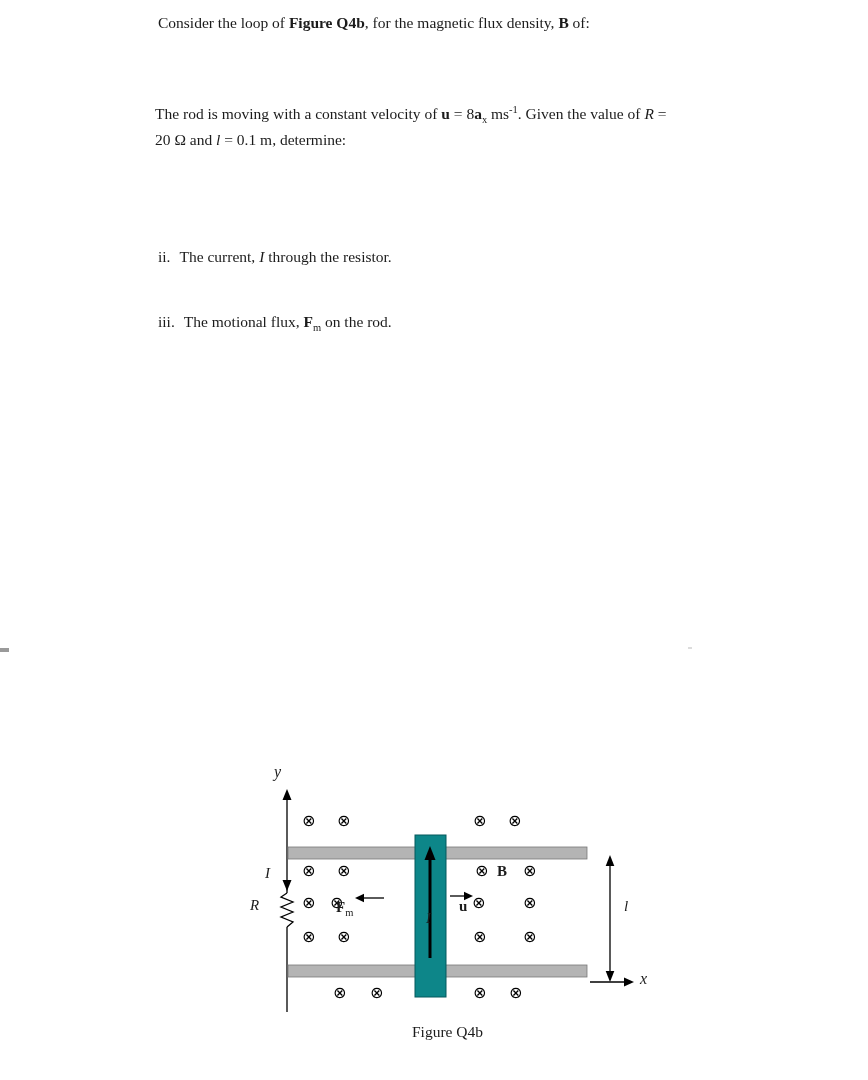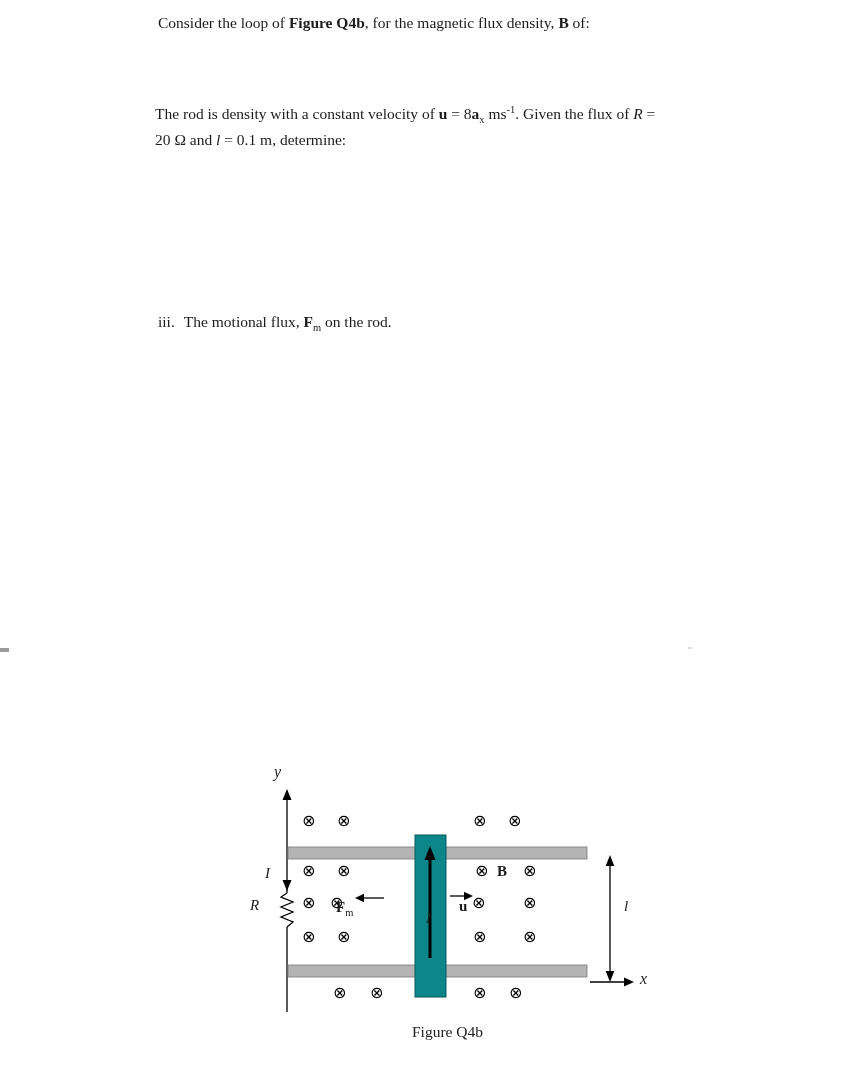--- a/index.html
+++ b/index.html
@@ -29,28 +29,31 @@
   <div class="abs" style="left:158px;top:14px;width:640px">
     <span>Consider the loop of </span><b>Figure Q4b</b><span>, for the magnetic flux density, </span><b>B</b><span> of:</span>
   </div>
 
   <div class="abs" style="left:0;top:51px;width:868px;text-align:right">
     <b>B</b><span> = - 0.5</span><b>a</b><sub>z</sub><span> (T)</span>
   </div>
 
   <div class="abs para" style="left:155px;top:101px;width:650px">
     <div>
-      <span>The rod is density with a constant velocity of </span><b>u</b><span> = 8</span><b>a</b><sub>x</sub><span> ms</span><sup>-1</sup><span>. Given the flux of </span><i>R</i><span> =</span>
+      <span>The rod is moving with a constant velocity of </span><b>u</b><span> = 8</span><b>a</b><sub>x</sub><span> ms</span><sup>-1</sup><span>. Given the value of </span><i>R</i><span> =</span>
     </div>
     <div>
       <span>20 Ω and </span><i>l</i><span> = 0.1 m, determine:</span>
     </div>
   </div>
 
 
+  <div class="abs item" style="left:158px;top:248px">
+    <span class="num">ii.</span><span>The current, </span><i>I</i><sub></sub><span> through the resistor.</span>
+  </div>
 
   <div class="abs item" style="left:158px;top:313px">
     <span class="num">iii.</span><span>The motional flux, </span><b>F</b><sub>m</sub><span> on the rod.</span>
   </div>
 
 
   <div class="abs" style="left:0;top:648px;width:9px;height:4px;background:#9a9a9a"></div>
   <div class="abs" style="left:688px;top:647px;width:57px;height:2px;background:#dcdcdc"></div>
   <div class="abs" style="left:854px;top:647px;width:14px;height:7px;background:#8a8a8a"></div>
 

